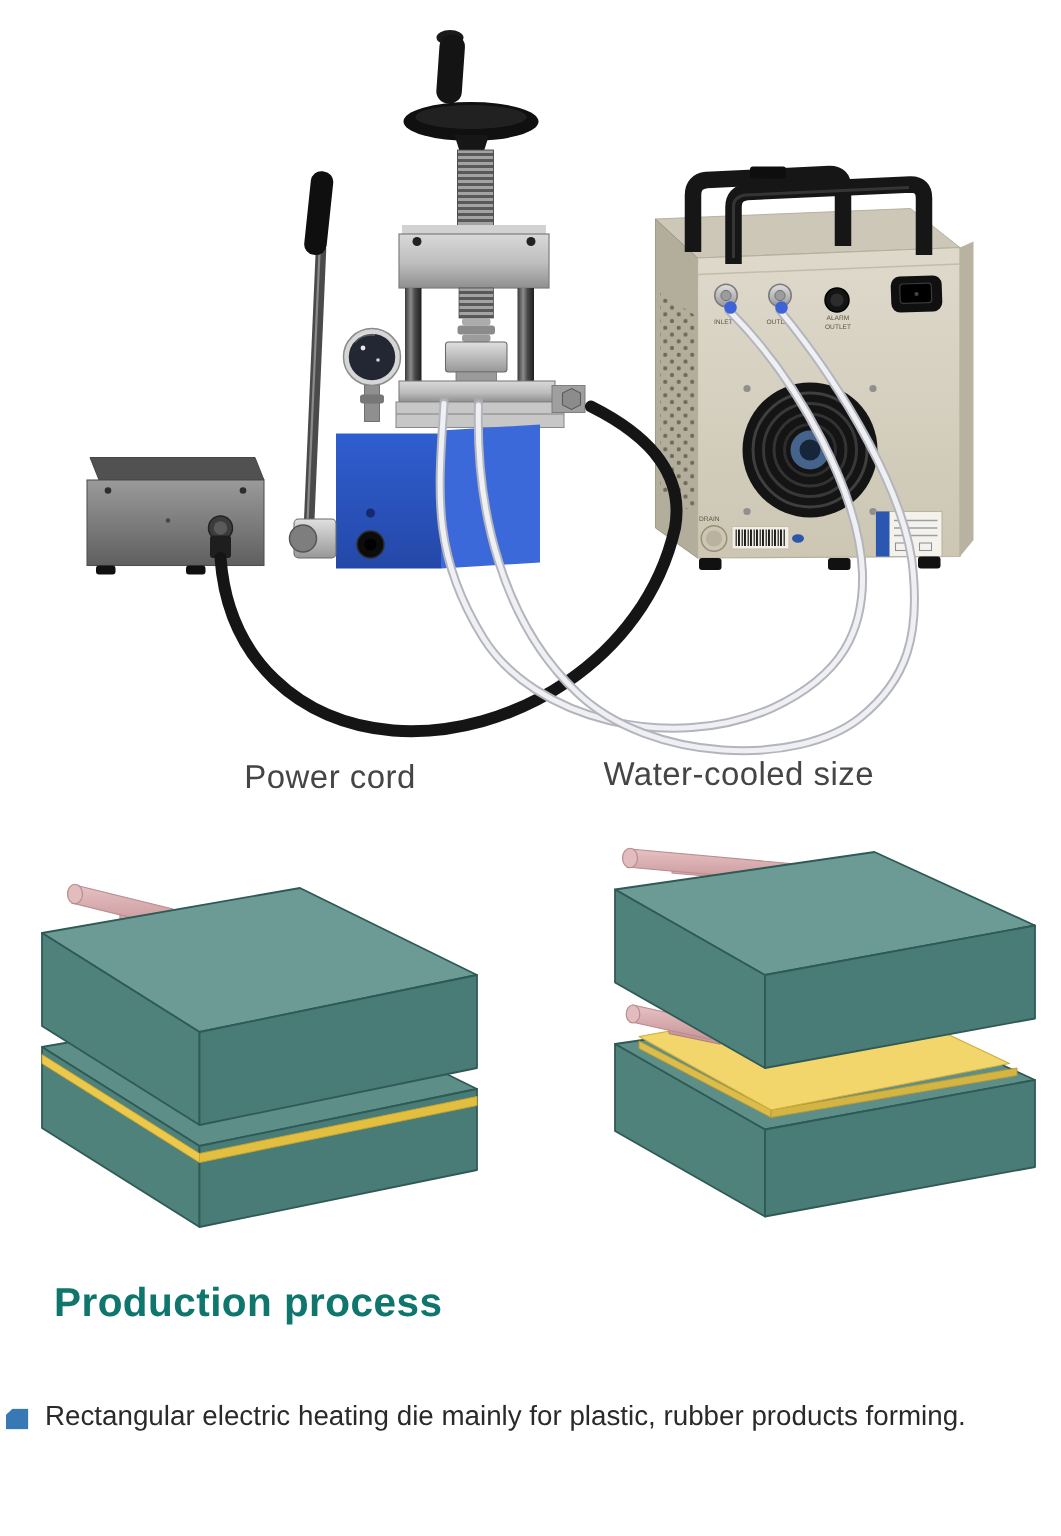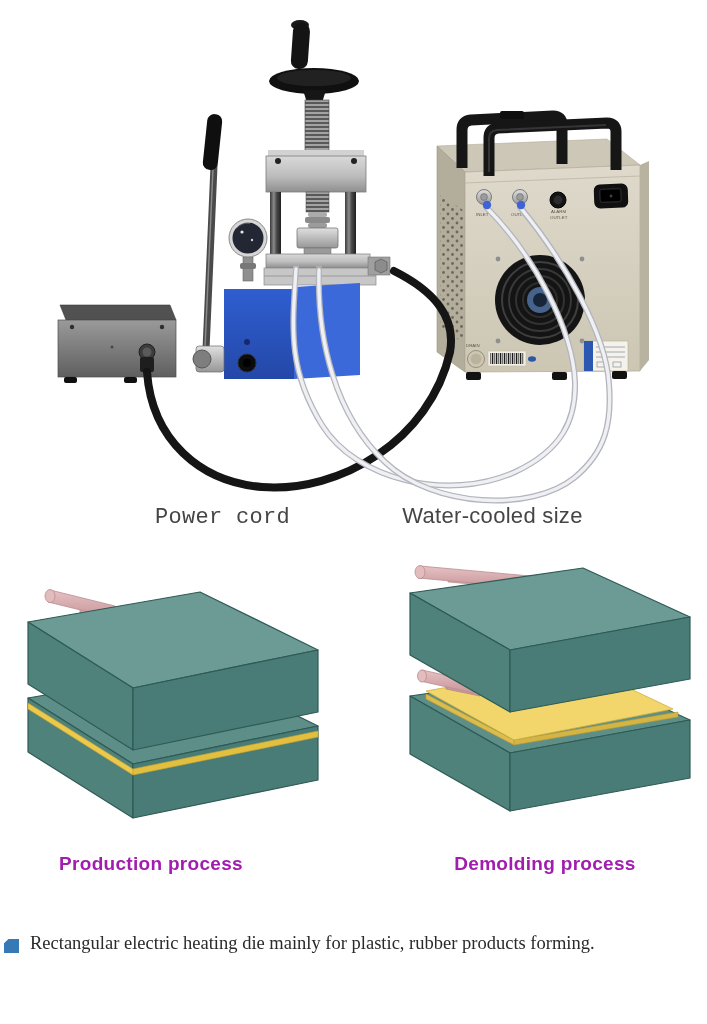--- a/index.html
+++ b/index.html
@@ -5,33 +5,33 @@
   html,body{margin:0;padding:0;background:#fff;}
   .page{
     position:relative;width:707px;height:1024px;background:#ffffff;overflow:hidden;
     font-family:"Liberation Sans","DejaVu Sans",sans-serif;
   }
   .photo-label{
     position:absolute;font-size:22px;font-weight:500;color:#454545;
     text-align:center;white-space:nowrap;letter-spacing:.3px;
   }
   .diagram-label{
-    position:absolute;font-size:19px;font-weight:600;color:#a21caf;
+    position:absolute;font-size:27px;font-weight:600;color:#0f766e;
     text-align:center;white-space:nowrap;letter-spacing:.3px;
   }
   .desc{position:absolute;left:0;top:0;width:707px;}
   .desc-bullet{
     position:absolute;left:4px;top:939px;width:15px;height:14px;
     background:#3679b5;
     clip-path:polygon(30% 0,100% 0,100% 100%,0 100%,0 30%);
   }
   .desc-text{
     position:absolute;left:30px;top:931px;color:#2a2a2a;font-size:18.5px;
   }
-  .desc-line{height:25px;line-height:25px;white-space:nowrap;font-family:Liberation Serif, serif;}
+  .desc-line{height:25px;line-height:25px;white-space:nowrap;}
   svg{position:absolute;display:block;}
   #photo-svg{left:0;top:0;}
   #diagram-production{left:10px;top:556px;}
   #diagram-demolding{left:368px;top:556px;}
   svg text{font-family:"Liberation Sans","DejaVu Sans",sans-serif;}
 </style>
 </head>
 <body>
 
 <div class="page">
@@ -244,21 +244,21 @@
     <g>
       <path d="M296,269 C292,330 288,370 322,425 C356,480 448,502 515,472 C562,450 576,420 575,382 C573,330 534,255 486,207" fill="none" stroke="#b4b4bc" stroke-width="6" stroke-linecap="round"></path>
       <path d="M296,269 C292,330 288,370 322,425 C356,480 448,502 515,472 C562,450 576,420 575,382 C573,330 534,255 486,207" fill="none" stroke="#eef0f3" stroke-width="3.4" stroke-linecap="round"></path>
       <path d="M319,270 C317,340 335,415 385,462 C433,508 532,512 574,478 C606,452 612,422 609,384 C606,332 562,258 520,207" fill="none" stroke="#b4b4bc" stroke-width="6" stroke-linecap="round"></path>
       <path d="M319,270 C317,340 335,415 385,462 C433,508 532,512 574,478 C606,452 612,422 609,384 C606,332 562,258 520,207" fill="none" stroke="#eef0f3" stroke-width="3.4" stroke-linecap="round"></path>
       <circle cx="487" cy="205" r="4.2" fill="#3e63d6"></circle>
       <circle cx="521" cy="205" r="4.2" fill="#3e63d6"></circle>
     </g>
   </svg>
 
-  <div class="photo-label" style="left:155px;top:505px;width:130px;font-family:Liberation Mono, monospace;">Power cord</div>
+  <div class="photo-label" style="left:155px;top:505px;width:130px;">Power cord</div>
   <div class="photo-label" style="left:395px;top:503px;width:195px;">Water-cooled size</div>
 
   <svg id="diagram-production" width="330" height="290" viewBox="0 0 330 290">
     <defs>
       <linearGradient id="pinkG" x1="0" y1="0" x2="0" y2="1">
         <stop offset="0" stop-color="#e6c2c4"></stop>
           <stop offset="1" stop-color="#c89598"></stop>
       </linearGradient>
     </defs>
 
@@ -313,21 +313,20 @@
     </g>
 
     <g>
       <polygon points="42,37 215,12 322,61 142,94" fill="#6b9b94" stroke="#2f5a55" stroke-width="1.2" stroke-linejoin="round"></polygon>
       <polygon points="42,37 142,94 142,156 42,99" fill="#4f827b" stroke="#2f5a55" stroke-width="1.2" stroke-linejoin="round"></polygon>
       <polygon points="142,94 322,61 322,123 142,156" fill="#497c76" stroke="#2f5a55" stroke-width="1.2" stroke-linejoin="round"></polygon>
     </g>
   </svg>
 
   <div class="diagram-label" style="left:36px;top:853px;width:230px;">Production process</div>
-  <div class="diagram-label" style="left:430px;top:853px;width:230px;">Demolding process</div>
 
   <div class="desc">
     <div class="desc-bullet"></div>
     <div class="desc-text">
       <div class="desc-line">Rectangular electric heating die mainly for plastic, rubber products forming.</div>
     </div>
   </div>
 
 </div>
 

